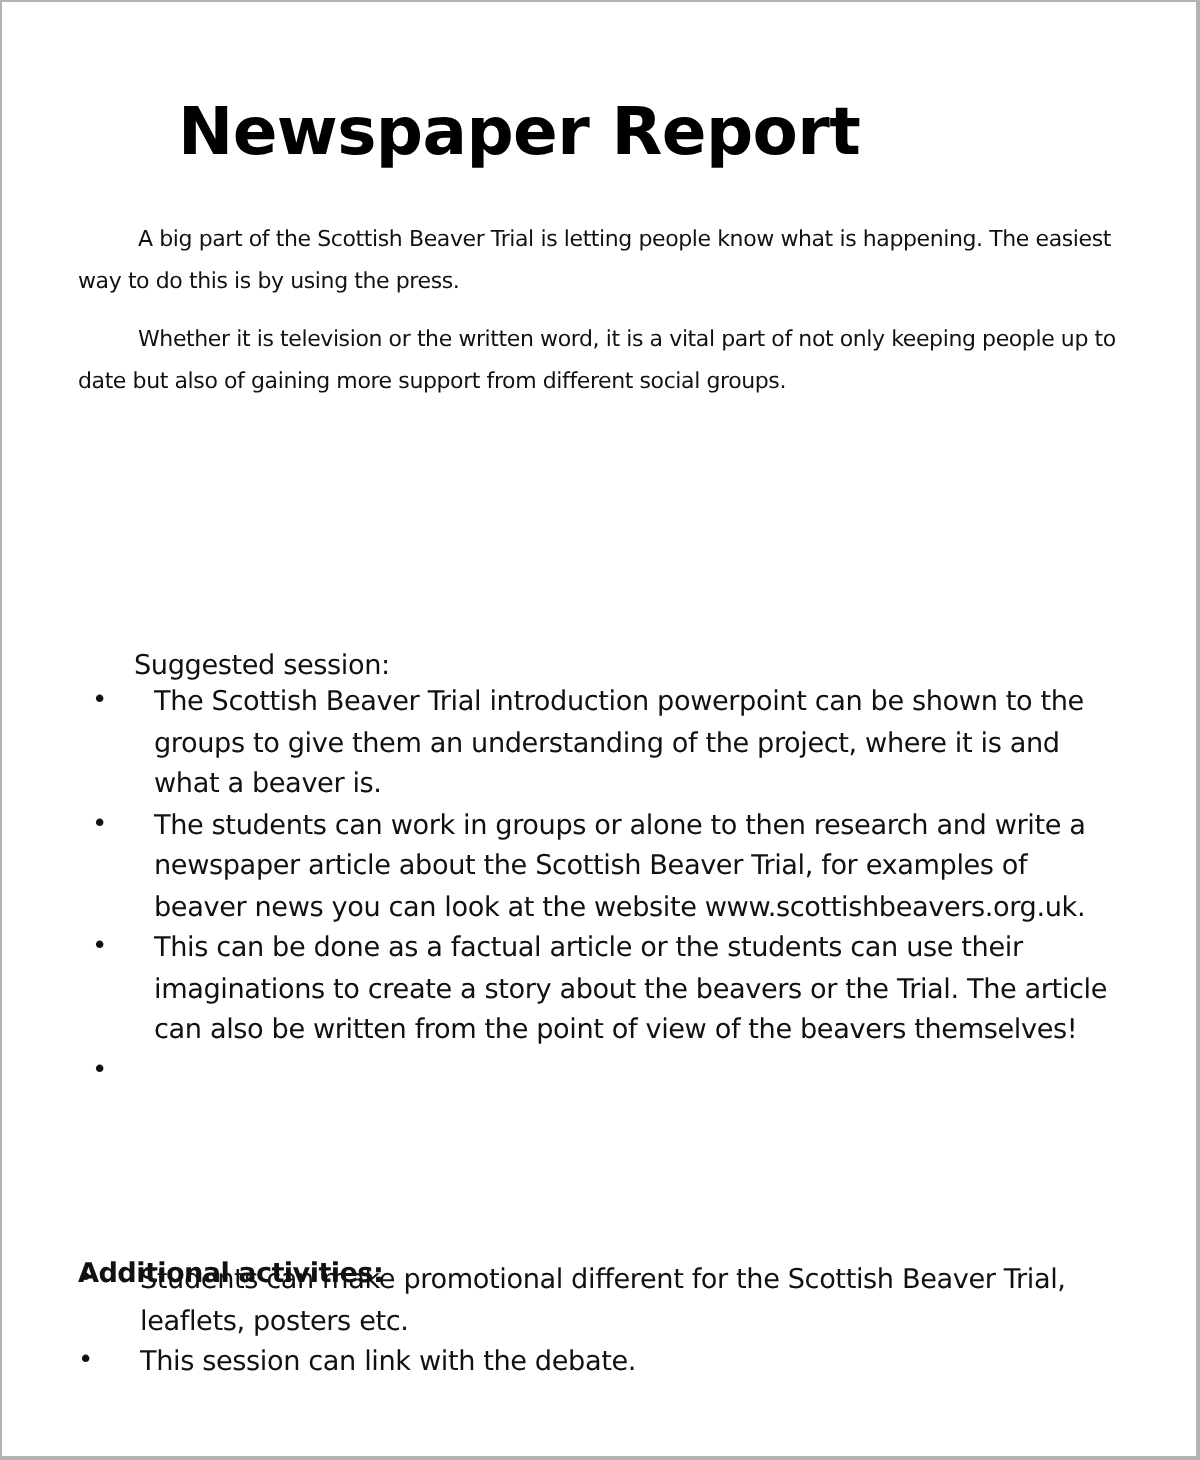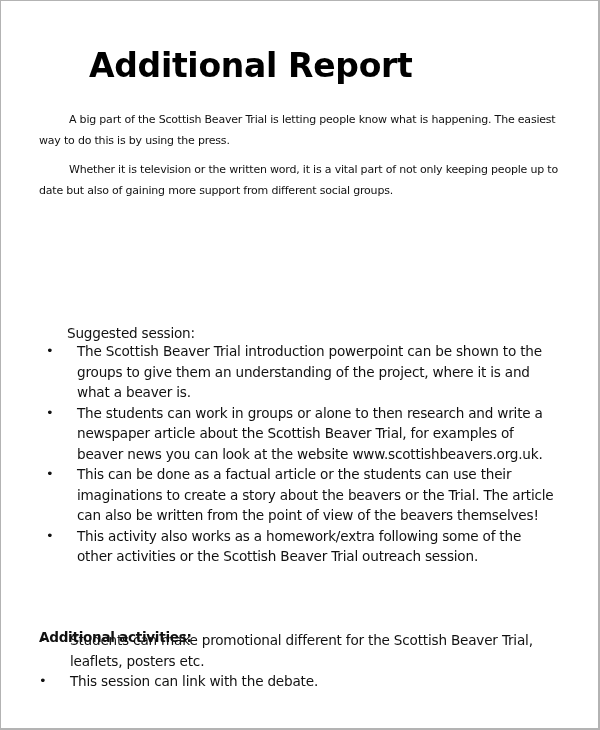--- a/index.html
+++ b/index.html
@@ -41,21 +41,21 @@
       position: absolute; left: 38px; top: 628px;
       font-size: 13.6px; font-weight: bold; margin: 0; letter-spacing: -0.3px;
     }
     .add-list { left: 69px; top: 629px; width: 490px; }
     .add-list li .bullet { left: -31px; }
   </style>
 </head>
 <body>
 
 <div class="page">
-  <h1 class="title">Additional Report</h1>
+  <h1 class="title">Newspaper Report</h1>
 
   <p class="para p1">A big part of the Scottish Beaver Trial is letting people know what is happening. The easiest way to do this is by using the press.</p>
   <p class="para p2">Whether it is television  or the written word, it is a vital part of not only keeping people up to date but also of gaining more  support from different social groups.</p>
 
   <p class="sess-label">Suggested session:</p>
 
   <ul class="list sess-list">
     <li>
       <span class="bullet">•</span>
       <span>The Scottish Beaver Trial introduction powerpoint can be shown to the groups to give them an understanding of the project, where it is and what a beaver is.</span>
@@ -63,21 +63,20 @@
     <li>
       <span class="bullet">•</span>
       <span>The students can work in groups or alone to then research and write a newspaper article about the Scottish Beaver Trial, for examples of beaver news you can look at the   website www.scottishbeavers.org.uk.</span>
     </li>
     <li>
       <span class="bullet">•</span>
       <span>This can be done as a factual article or the students can use their imaginations to create a story about the beavers or the Trial. The article can also be written from the point of view of the beavers themselves!</span>
     </li>
     <li>
       <span class="bullet">•</span>
-      <span>This activity also works as a homework/extra following some of the other activities or the Scottish Beaver Trial outreach session.</span>
     </li>
   </ul>
 
   <p class="add-heading">Additional activities:</p>
 
   <ul class="list add-list">
     <li>
       <span class="bullet">•</span>
       <span>Students can make promotional different for the Scottish Beaver Trial, leaflets, posters etc.</span>
     </li>

